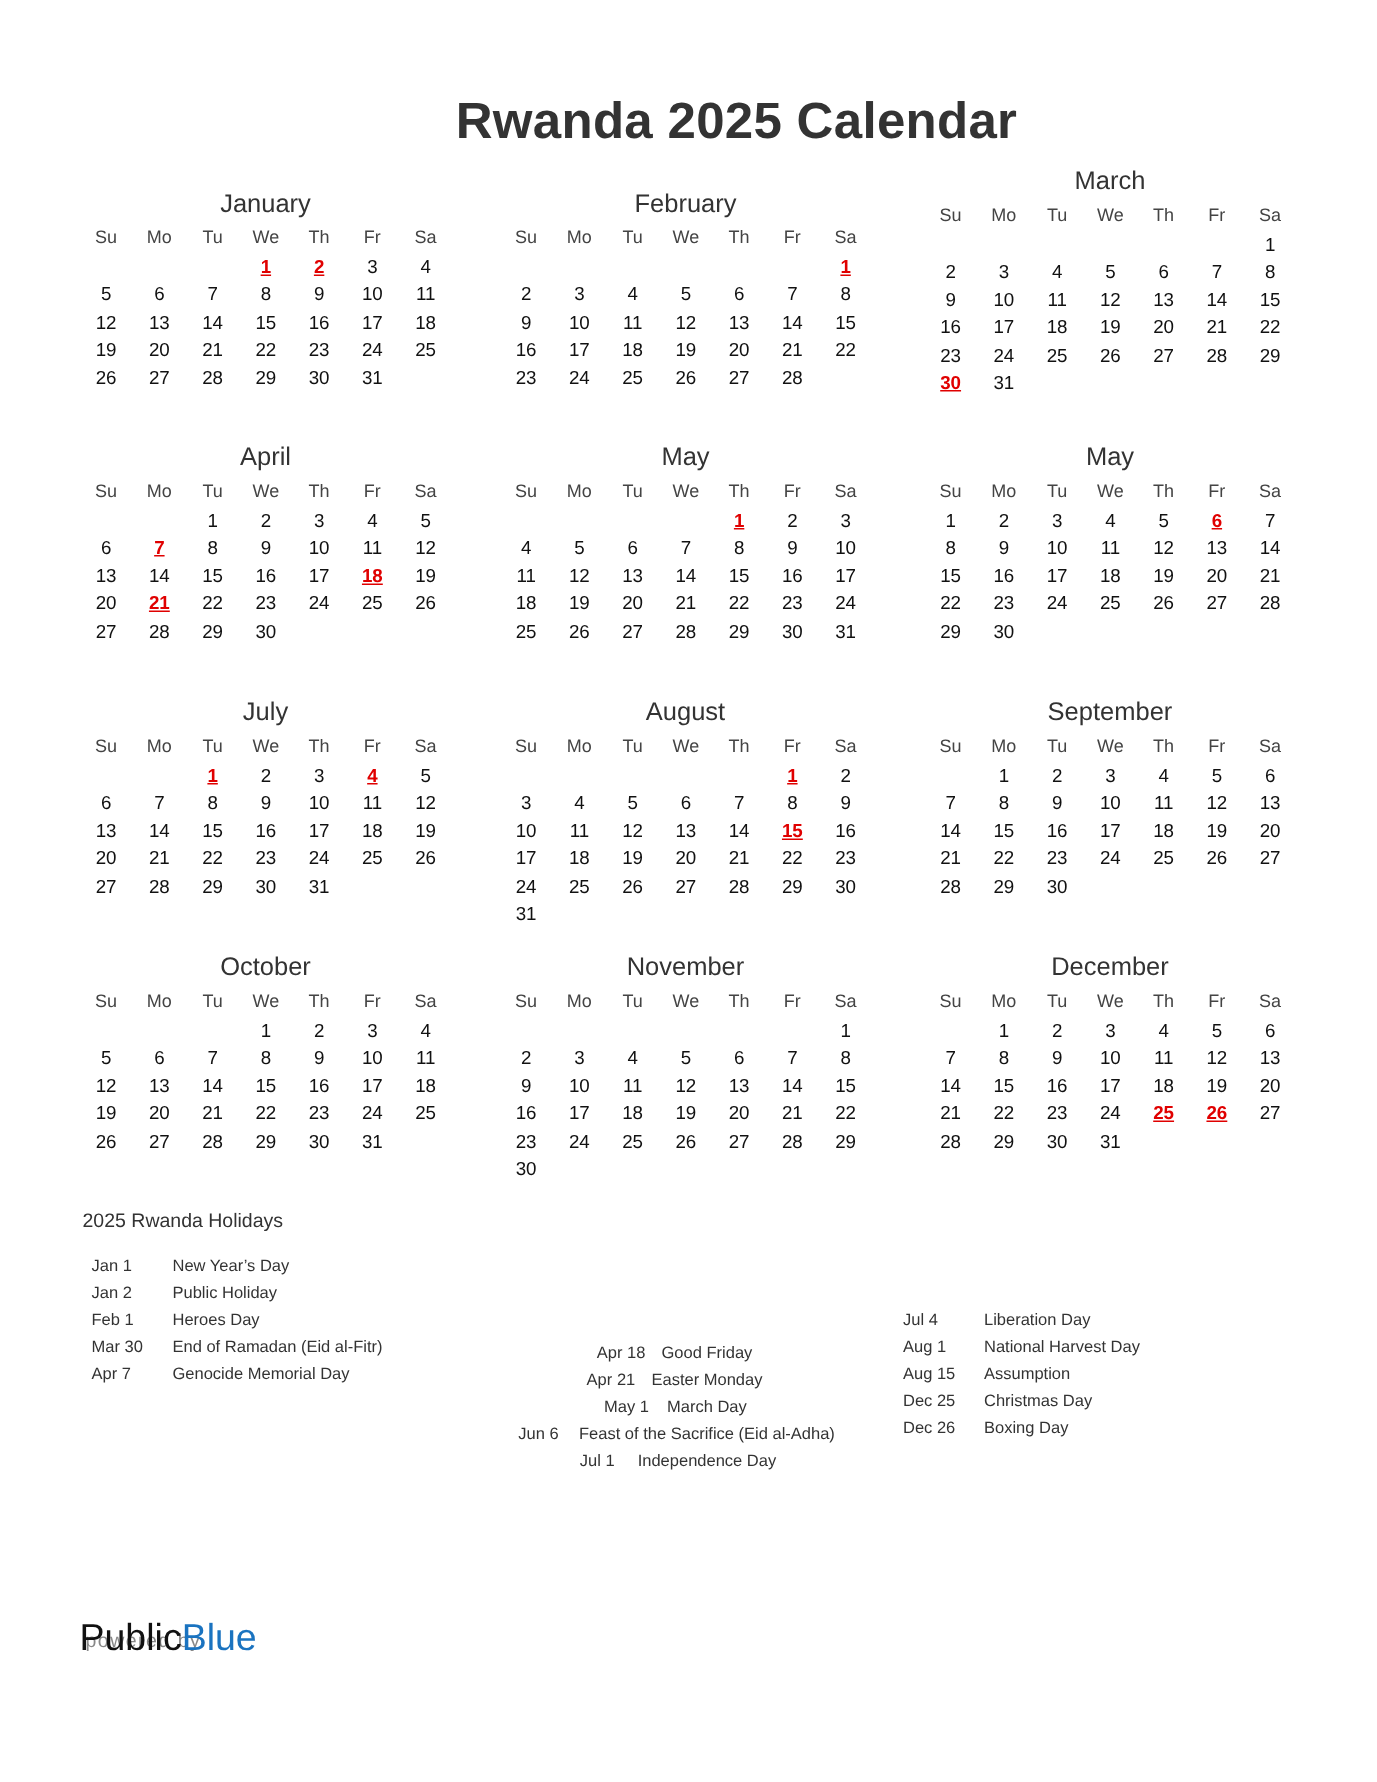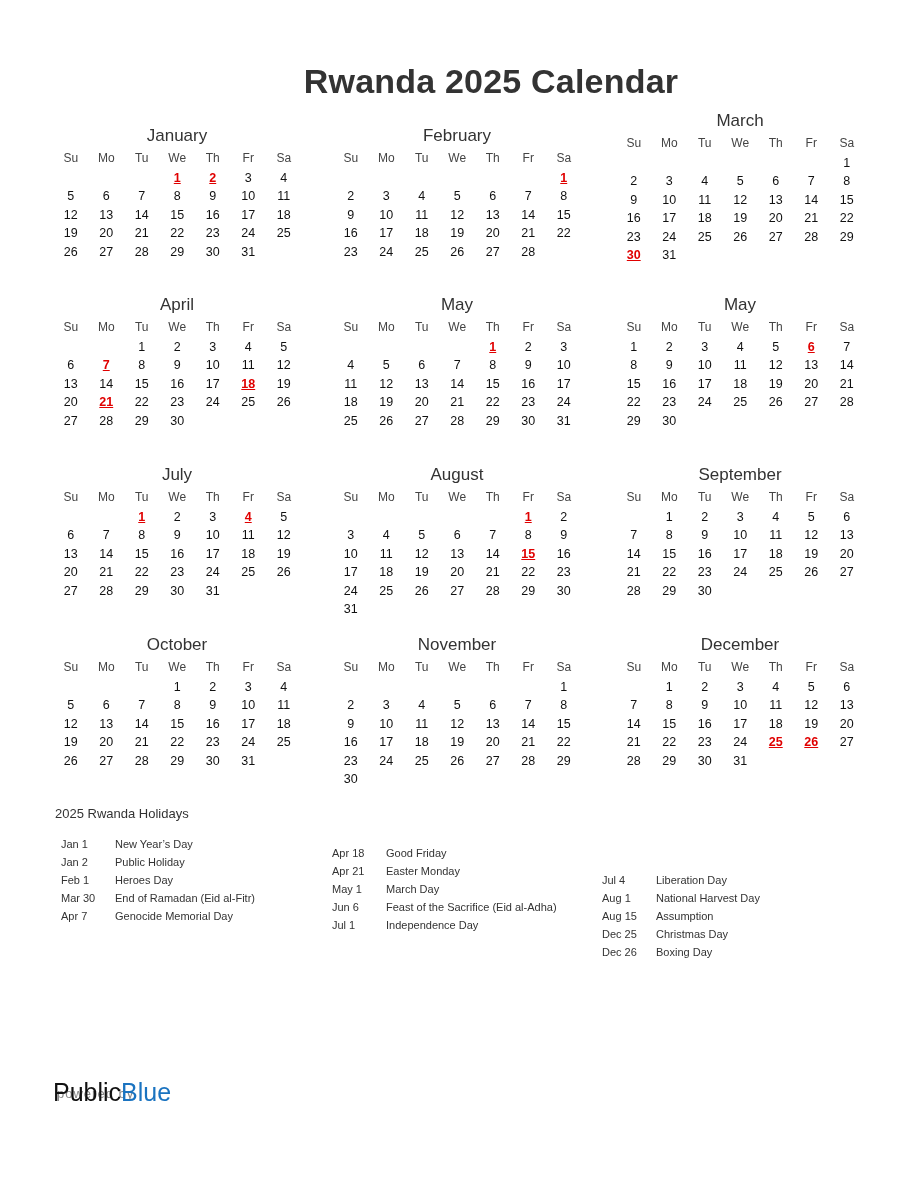--- a/index.html
+++ b/index.html
@@ -577,21 +577,21 @@
 
 <div class="hol-title">2025 Rwanda Holidays</div>
 <div id="hol-cols">
     <div class="hol-col" style="left: 61px; top: 836px;">
       <div class="hol-row"><span class="hol-date">Jan 1</span><span>New Year’s Day</span></div>
       <div class="hol-row"><span class="hol-date">Jan 2</span><span>Public Holiday</span></div>
       <div class="hol-row"><span class="hol-date">Feb 1</span><span>Heroes Day</span></div>
       <div class="hol-row"><span class="hol-date">Mar 30</span><span>End of Ramadan (Eid al-Fitr)</span></div>
       <div class="hol-row"><span class="hol-date">Apr 7</span><span>Genocide Memorial Day</span></div>
     </div>
-    <div class="hol-col" style="left: 332px; top: 845px;">
+    <div class="hol-col" style="left: 332px; top: 894px; text-align: center;">
       <div class="hol-row"><span class="hol-date">Apr 18</span><span>Good Friday</span></div>
       <div class="hol-row"><span class="hol-date">Apr 21</span><span>Easter Monday</span></div>
       <div class="hol-row"><span class="hol-date">May 1</span><span>March Day</span></div>
       <div class="hol-row"><span class="hol-date">Jun 6</span><span>Feast of the Sacrifice (Eid al-Adha)</span></div>
       <div class="hol-row"><span class="hol-date">Jul 1</span><span>Independence Day</span></div>
     </div>
     <div class="hol-col" style="left: 602px; top: 872px;">
       <div class="hol-row"><span class="hol-date">Jul 4</span><span>Liberation Day</span></div>
       <div class="hol-row"><span class="hol-date">Aug 1</span><span>National Harvest Day</span></div>
       <div class="hol-row"><span class="hol-date">Aug 15</span><span>Assumption</span></div>

